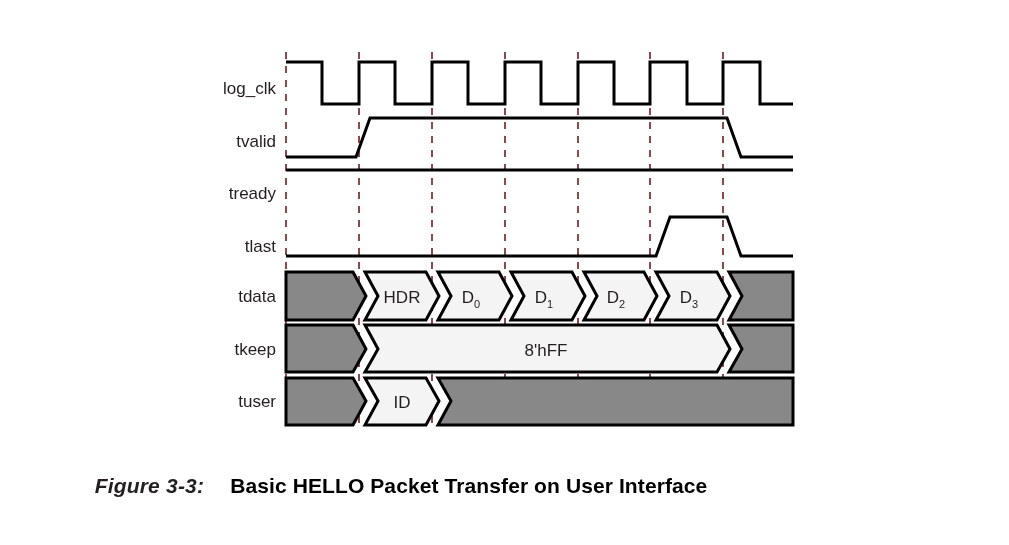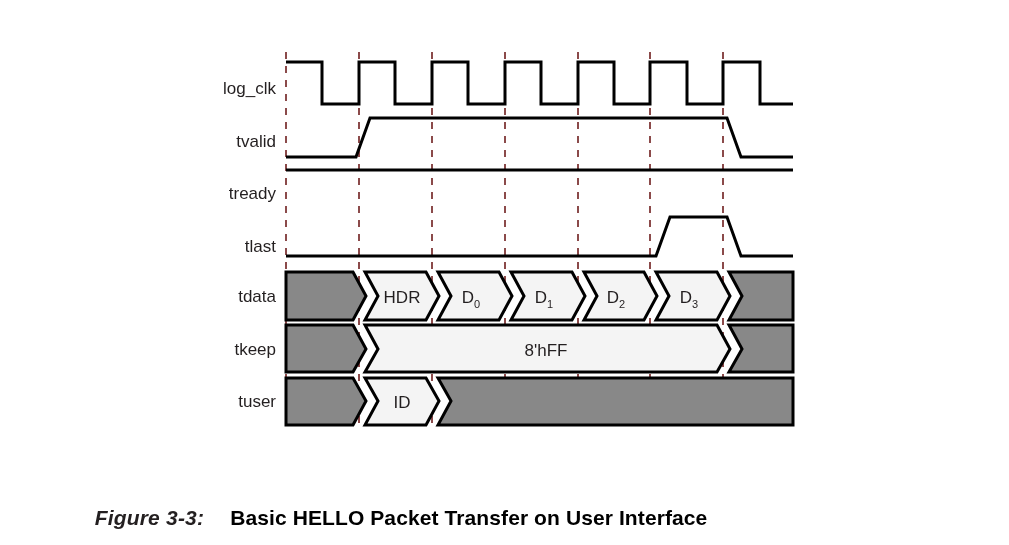--- a/index.html
+++ b/index.html
@@ -16,21 +16,20 @@
   }
   .cell-text{
     font-family:"Liberation Sans",sans-serif;
     font-size:17px;fill:#231f20;text-anchor:middle;
   }
   .cell-sub{font-size:11px;}
   .caption{
     position:absolute;left:0;top:474px;width:802px;
     text-align:center;white-space:nowrap;
     font-family:"Liberation Sans",sans-serif;
-    margin-top:32px;
   }
   .caption-num{
     font-style:italic;font-weight:bold;font-size:21px;color:#231f20;
     letter-spacing:0.2px;
   }
   .caption-gap{display:inline-block;width:26px;}
   .caption-title{
     font-weight:bold;font-size:21px;color:#000000;letter-spacing:0.1px;
   }
 </style>

